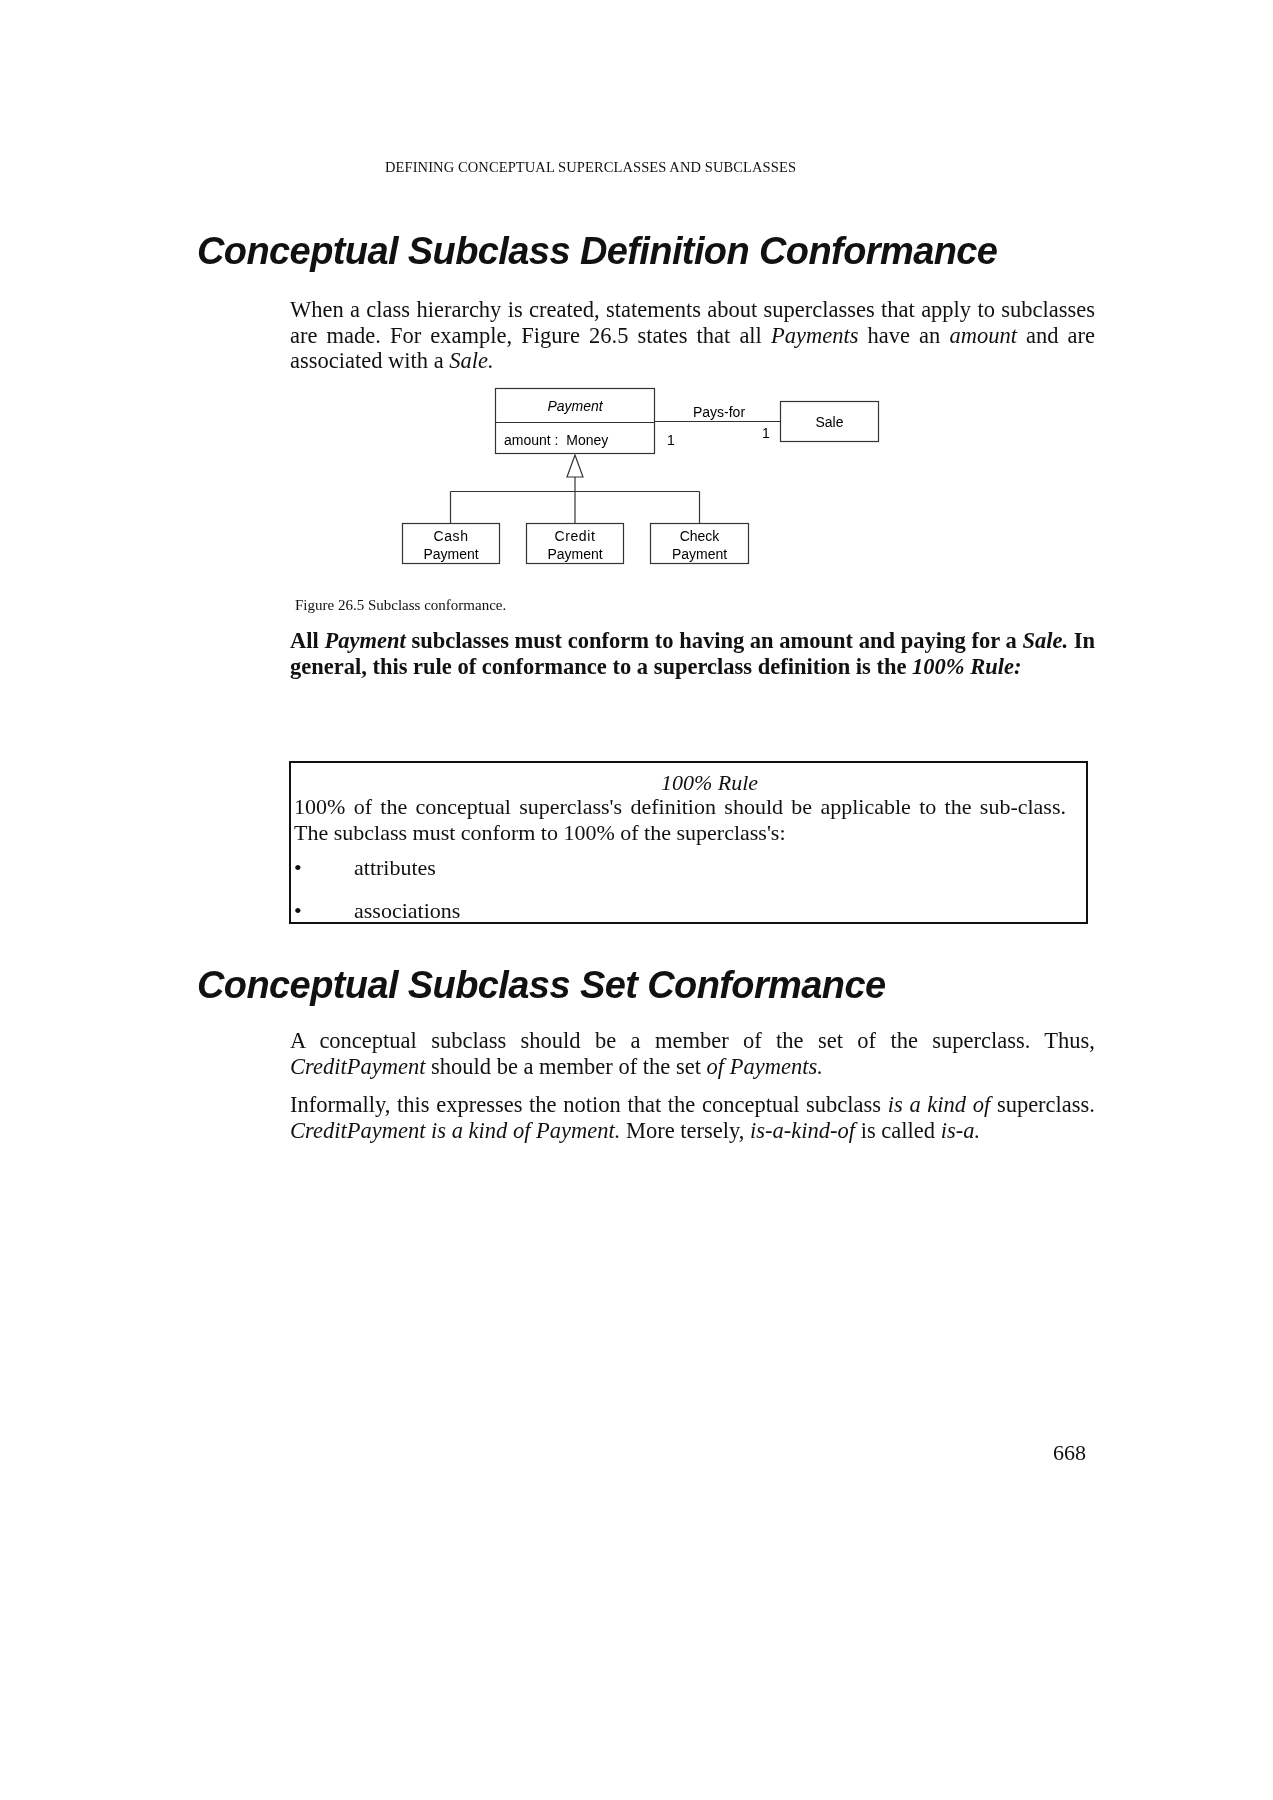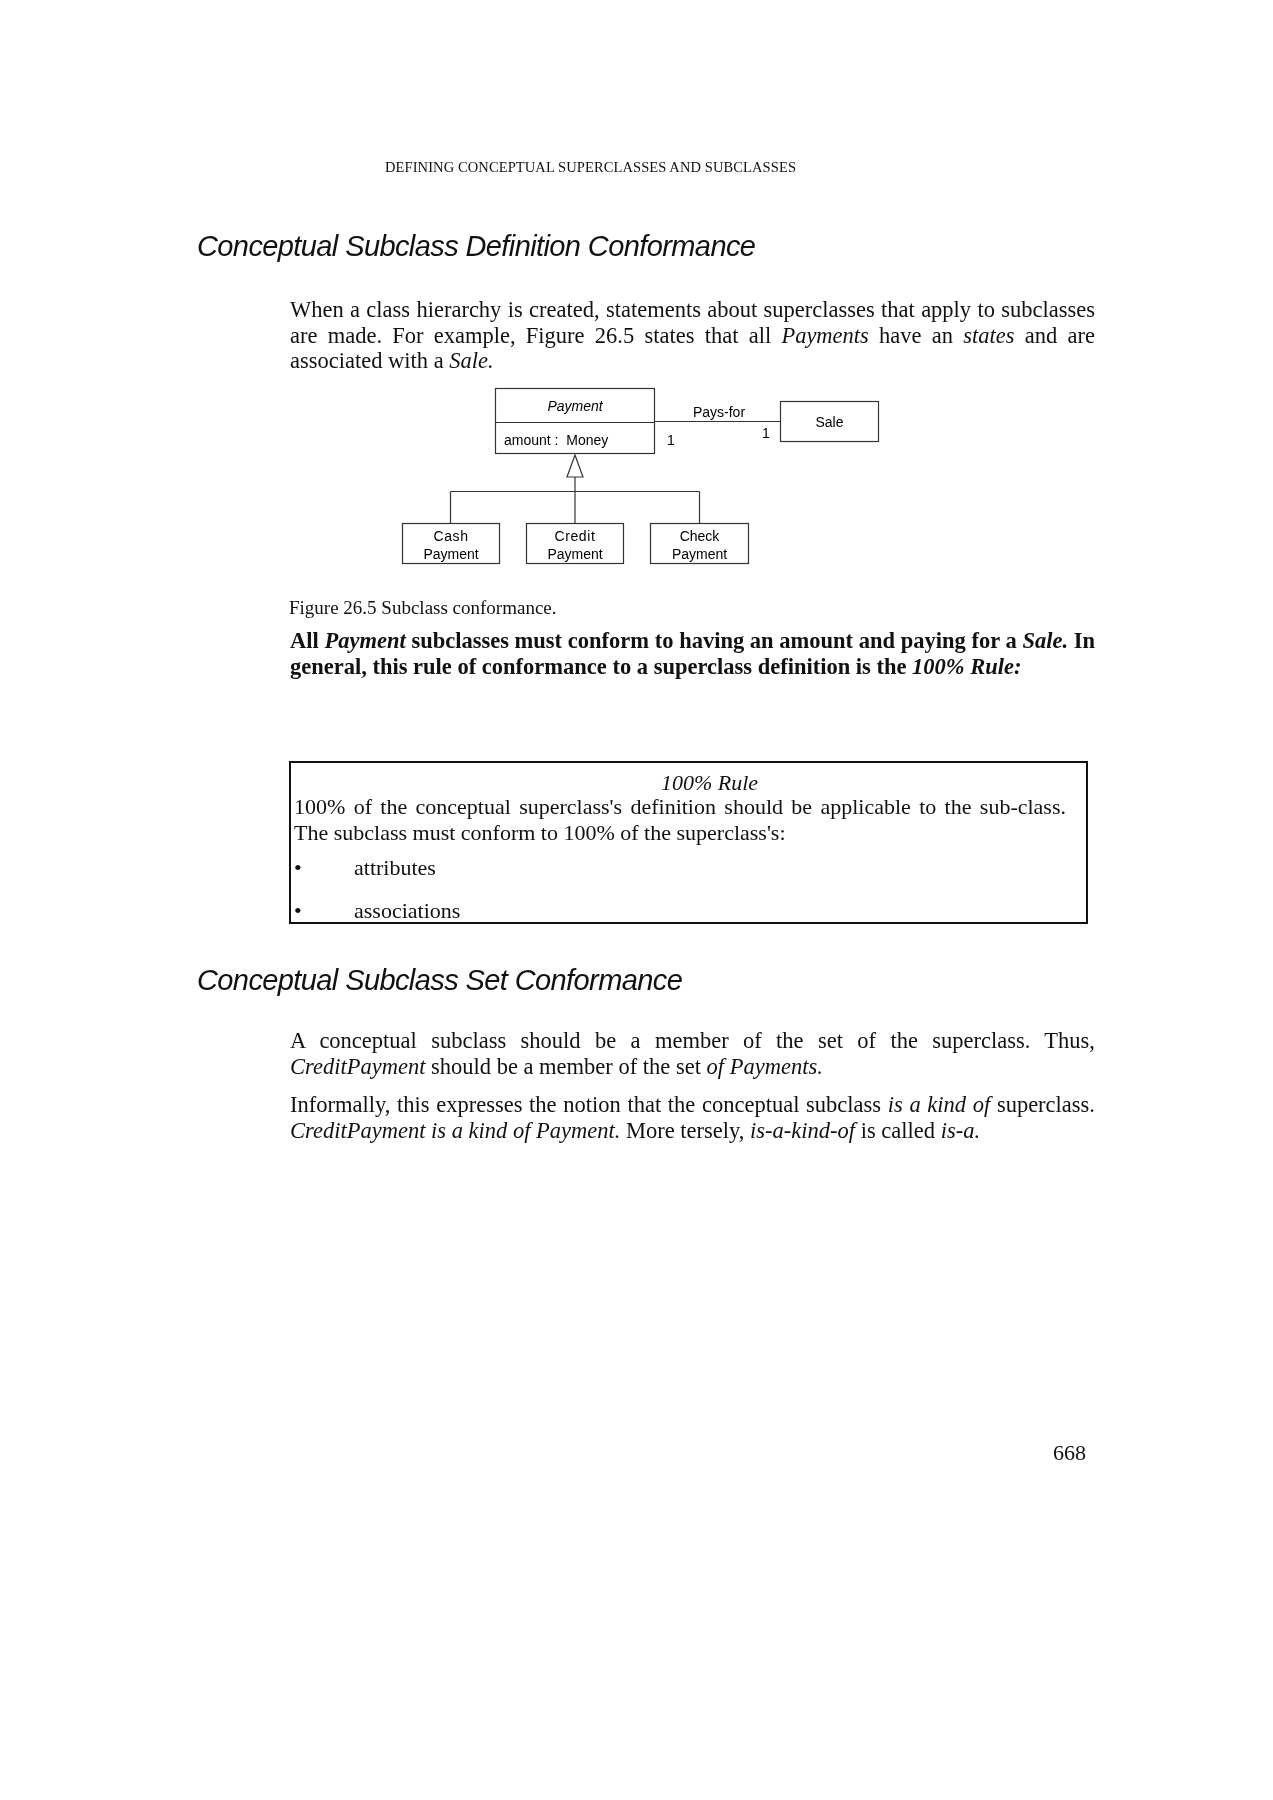--- a/index.html
+++ b/index.html
@@ -1,40 +1,40 @@
 <!DOCTYPE html>
 <html><head>
 <meta charset="utf-8">
 <style>
   html, body { margin: 0; padding: 0; background: #ffffff; }
   body { width: 1273px; height: 1800px; position: relative; overflow: hidden; color: #111; }
   .serif { font-family: "Liberation Serif", "DejaVu Serif", serif; }
   .sans { font-family: "Liberation Sans", "DejaVu Sans", sans-serif; }
   .abs { position: absolute; }
   .running-head { left: 385px; top: 159px; font-size: 14.5px; letter-spacing: 0.1px; white-space: nowrap; }
-  .h2 { left: 197px; font-size: 29px; font-style: italic; font-weight: normal; letter-spacing: -0.6px; white-space: nowrap; margin: 0; }
+  .h2 { left: 197px; font-size: 38px; font-style: italic; font-weight: bold; letter-spacing: -0.6px; white-space: nowrap; margin: 0; }
   .para { left: 290px; width: 805px; font-size: 22.5px; line-height: 25.7px; text-align: justify; margin: 0; }
   .para i { font-style: italic; }
-  .caption { left: 289px; top: 597px; font-size: 19px; white-space: nowrap; }
+  .caption { left: 295px; top: 597px; font-size: 15px; white-space: nowrap; }
   .rule-box { left: 289px; top: 761px; width: 795px; height: 159px; border: 2px solid #111; box-sizing: content-box; }
   .rule-title { position: absolute; left: 0; right: 0; top: 7px; text-align: center; font-style: italic; font-size: 22px; padding-left: 42px; }
   .rule-text { position: absolute; left: 3px; right: 20px; top: 31px; font-size: 22px; line-height: 26px; text-align: justify; }
   .bullet-row { position: absolute; left: 3px; font-size: 22px; white-space: nowrap; }
   .bullet-row .dot { display: inline-block; width: 60px; }
   .page-num { left: 1053px; top: 1440px; font-size: 22px; }
   svg text { font-family: "Liberation Sans", "DejaVu Sans", sans-serif; }
 </style>
 </head>
 <body>
 
 <div class="abs running-head serif">DEFINING CONCEPTUAL SUPERCLASSES AND SUBCLASSES</div>
 
 <h2 class="abs h2 sans" style="top:230px;">Conceptual Subclass Definition Conformance</h2>
 
-<p class="abs para serif" style="top:297px;"><span>When a class hierarchy is created, statements about superclasses that apply to subclasses are made. For example, Figure 26.5 states that all </span><i>Payments</i><span> have an </span><i>states</i><span> and are associated with a </span><i>Sale.</i></p>
+<p class="abs para serif" style="top:297px;"><span>When a class hierarchy is created, statements about superclasses that apply to subclasses are made. For example, Figure 26.5 states that all </span><i>Payments</i><span> have an </span><i>amount</i><span> and are associated with a </span><i>Sale.</i></p>
 
 <svg class="abs" style="left:0;top:0;" width="1273" height="600">
   <g>
     <rect x="495.5" y="388.5" width="159" height="65" fill="#fff" stroke="#333" stroke-width="1.2"></rect>
     <line x1="495.5" y1="422.5" x2="654.5" y2="422.5" stroke="#333" stroke-width="1.2"></line>
     <text x="575" y="411" text-anchor="middle" font-size="14" font-style="italic">Payment</text>
     <text x="504" y="445" font-size="14" xml:space="preserve">amount :  Money</text>
   </g>
   <g>
     <line x1="654.5" y1="421.5" x2="780.5" y2="421.5" stroke="#333" stroke-width="1.2"></line>

